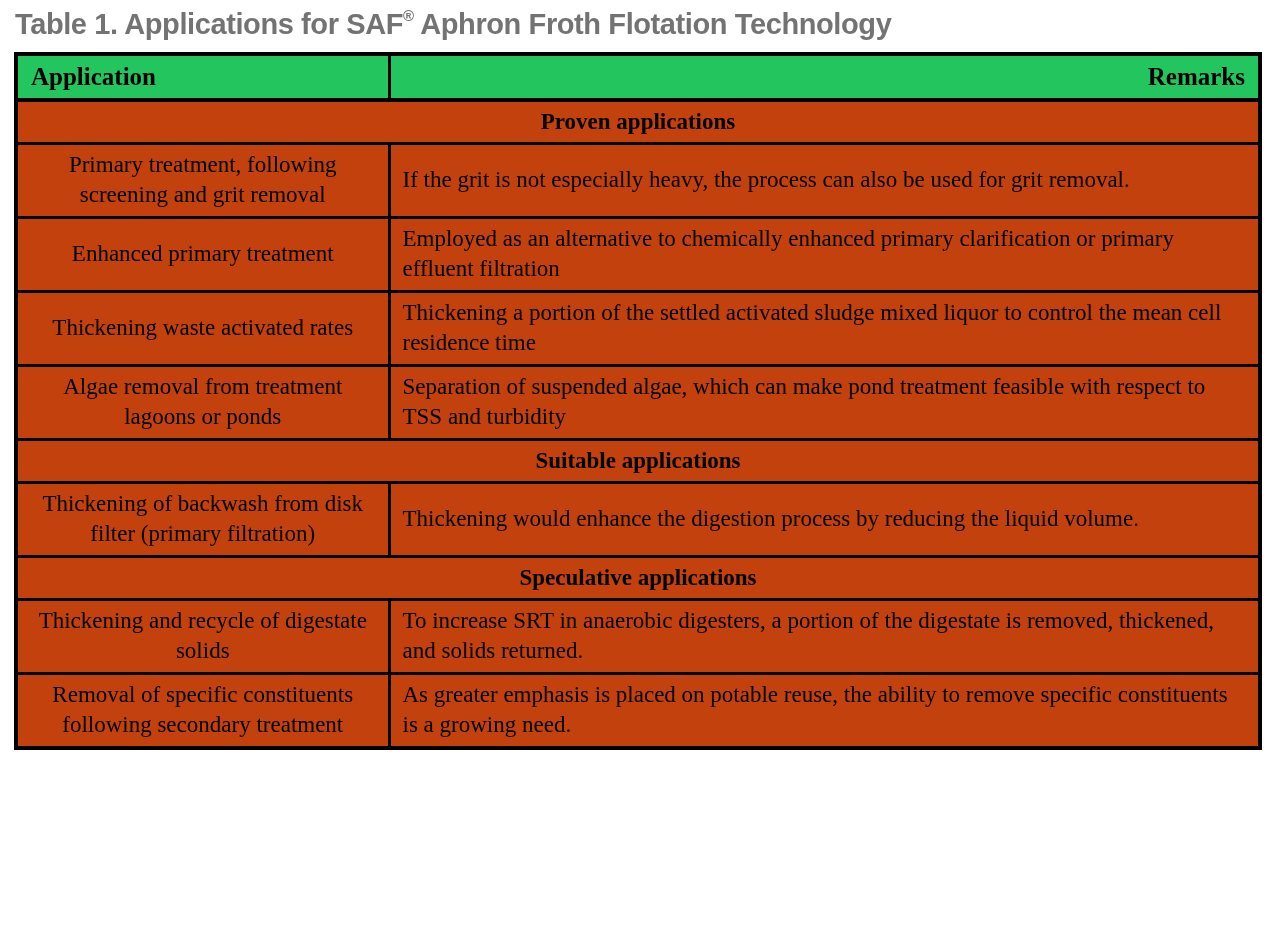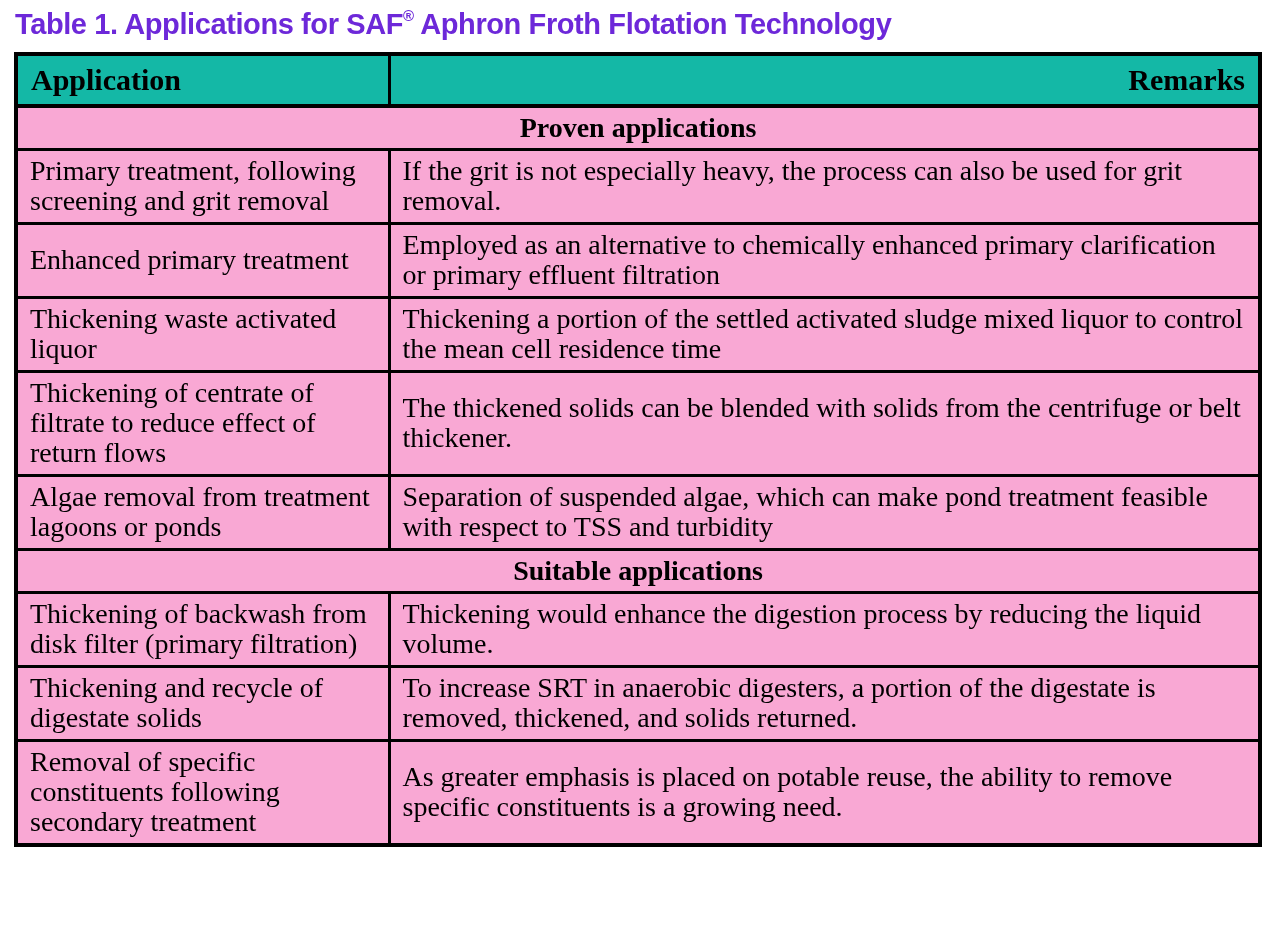--- a/index.html
+++ b/index.html
@@ -14,21 +14,21 @@
     box-sizing: border-box;
     padding: 6px 18px 0 14px;
     background: #ffffff;
   }
   .doc-title {
     font-family: "Liberation Sans", sans-serif;
     font-weight: bold;
     font-size: 29px;
     letter-spacing: -0.4px;
     margin: 2px 0 11px 1px;
-    color: #6d28d9;
+    color: #737373;
     white-space: nowrap;
   }
   .doc-title sup {
     font-size: 15px;
     position: relative;
     top: -2px;
     line-height: 0;
   }
   table.apps-table {
     border-collapse: collapse;
@@ -37,47 +37,47 @@
     border: 4px solid #000000;
     font-family: "Liberation Serif", serif;
     color: #000000;
   }
   .apps-table th,
   .apps-table td {
     border: 3px solid #000000;
     box-sizing: border-box;
   }
   .apps-table thead th {
-    background: #14b8a6;
-    font-size: 30px;
+    background: #22c55e;
+    font-size: 25px;
     font-weight: bold;
     padding: 7px 13px;
     border-bottom: 4px solid #000000;
   }
   th.col-app {
     width: 373px;
     text-align: left;
   }
   th.col-remarks {
     text-align: right;
   }
   .apps-table td {
-    font-size: 28px;
+    font-size: 23px;
     line-height: 30px;
     padding: 5px 12px 6px 12px;
     vertical-align: middle;
-    background: #f9a8d4;
+    background: #c2410c;
   }
   td.section {
     text-align: center;
     font-weight: bold;
     padding: 5px 12px;
   }
   td.app-cell {
-    text-align: left;
+    text-align: center;
   }
   td.remarks-cell {
     text-align: left;
   }
 </style>
 </head>
 <body>
 
 <div class="page">
   <div class="doc-title">
@@ -97,37 +97,36 @@
         </tr>
         <tr>
           <td class="app-cell">Primary treatment, following screening and grit removal</td>
           <td class="remarks-cell">If the grit is not especially heavy, the process can also be used for grit removal.</td>
         </tr>
         <tr>
           <td class="app-cell">Enhanced primary treatment</td>
           <td class="remarks-cell">Employed as an alternative to chemically enhanced primary clarification or primary effluent filtration</td>
         </tr>
         <tr>
-          <td class="app-cell">Thickening waste activated liquor</td>
+          <td class="app-cell">Thickening waste activated rates</td>
           <td class="remarks-cell">Thickening a portion of the settled activated sludge mixed liquor to control the mean cell residence time</td>
-        </tr>
-        <tr>
-          <td class="app-cell">Thickening of centrate of filtrate to reduce effect of return flows</td>
-          <td class="remarks-cell">The thickened solids can be blended with solids from the centrifuge or belt thickener.</td>
         </tr>
         <tr>
           <td class="app-cell">Algae removal from treatment lagoons or ponds</td>
           <td class="remarks-cell">Separation of suspended algae, which can make pond treatment feasible with respect to TSS and turbidity</td>
         </tr>
         <tr>
           <td colspan="2" class="section">Suitable applications</td>
         </tr>
         <tr>
           <td class="app-cell">Thickening of backwash from disk filter (primary filtration)</td>
           <td class="remarks-cell">Thickening would enhance the digestion process by reducing the liquid volume.</td>
+        </tr>
+        <tr>
+          <td colspan="2" class="section">Speculative applications</td>
         </tr>
         <tr>
           <td class="app-cell">Thickening and recycle of digestate solids</td>
           <td class="remarks-cell">To increase SRT in anaerobic digesters, a portion of the digestate is removed, thickened, and solids returned.</td>
         </tr>
         <tr>
           <td class="app-cell">Removal of specific constituents following secondary treatment</td>
           <td class="remarks-cell">As greater emphasis is placed on potable reuse, the ability to remove specific constituents is a growing need.</td>
         </tr>
       </tbody>

